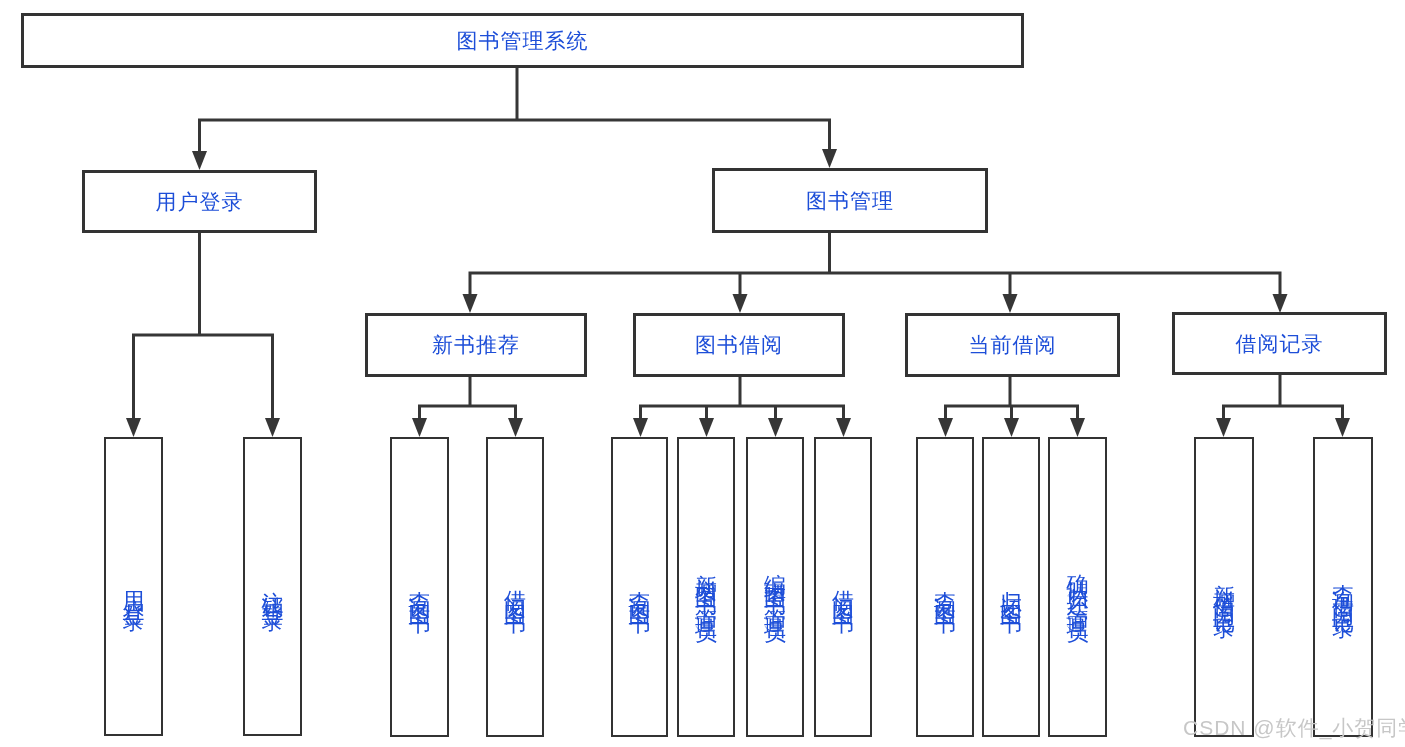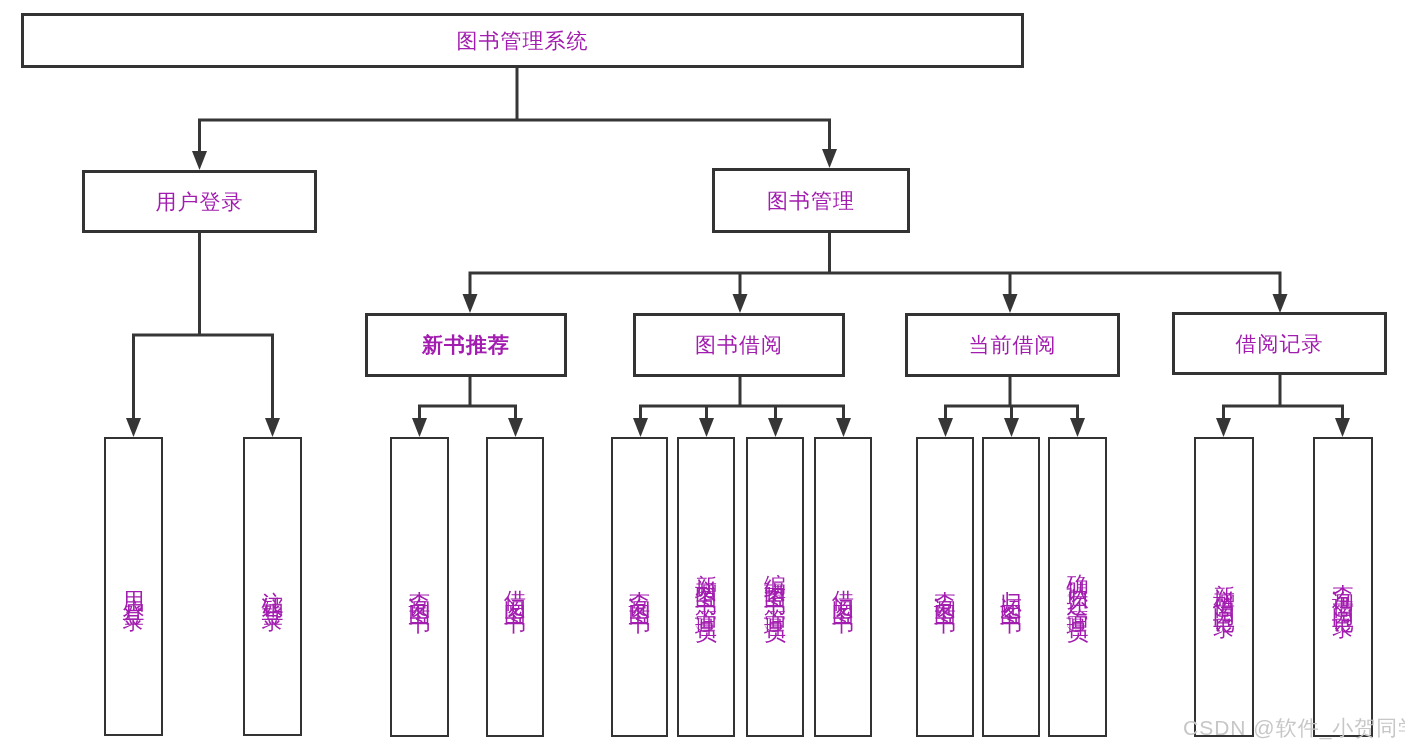--- a/index.html
+++ b/index.html
@@ -18,21 +18,21 @@
     z-index: 1;
   }
   .node {
     position: absolute;
     box-sizing: border-box;
     background: #ffffff;
     border: 3px solid #333333;
     display: flex;
     align-items: center;
     justify-content: center;
-    color: #a21caf;
+    color: #1d4ed8;
     z-index: 2;
   }
   .hnode span {
     font-size: 21px;
     letter-spacing: 1px;
     white-space: nowrap;
   }
   .leaf { border-width: 2.5px; }
   .leaf span {
     writing-mode: vertical-rl;
@@ -122,25 +122,25 @@
     </g>
   </svg>
 
   <div class="node hnode" style="left:21px; top:13px; width:1003px; height:55px;">
     <span>图书管理系统</span>
   </div>
 
   <div class="node hnode" style="left:82px; top:170px; width:235px; height:63px;">
     <span>用户登录</span>
   </div>
-  <div class="node hnode" style="left:712px; top:168px; width:198px; height:65px;">
+  <div class="node hnode" style="left:712px; top:168px; width:276px; height:65px;">
     <span>图书管理</span>
   </div>
 
-  <div class="node hnode" style="left:365px; top:313px; width:202px; height:64px;font-weight:bold;">
+  <div class="node hnode" style="left:365px; top:313px; width:222px; height:64px;">
     <span>新书推荐</span>
   </div>
   <div class="node hnode" style="left:905px; top:313px; width:215px; height:64px;">
     <span>当前借阅</span>
   </div>
   <div class="node hnode" style="left:633px; top:313px; width:212px; height:64px;">
     <span>图书借阅</span>
   </div>
   <div class="node hnode" style="left:1172px; top:312px; width:215px; height:63px;">
     <span>借阅记录</span>

